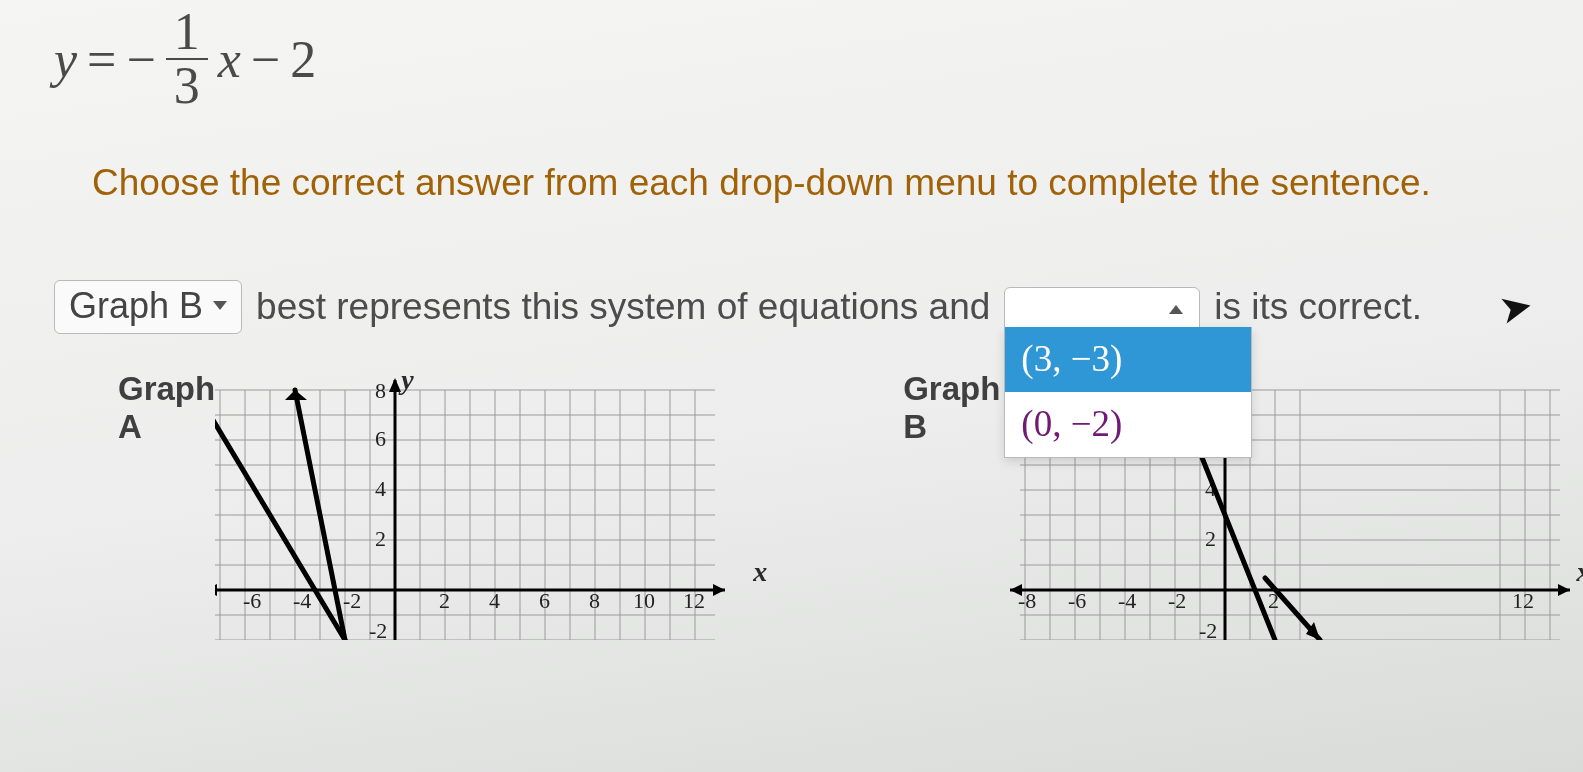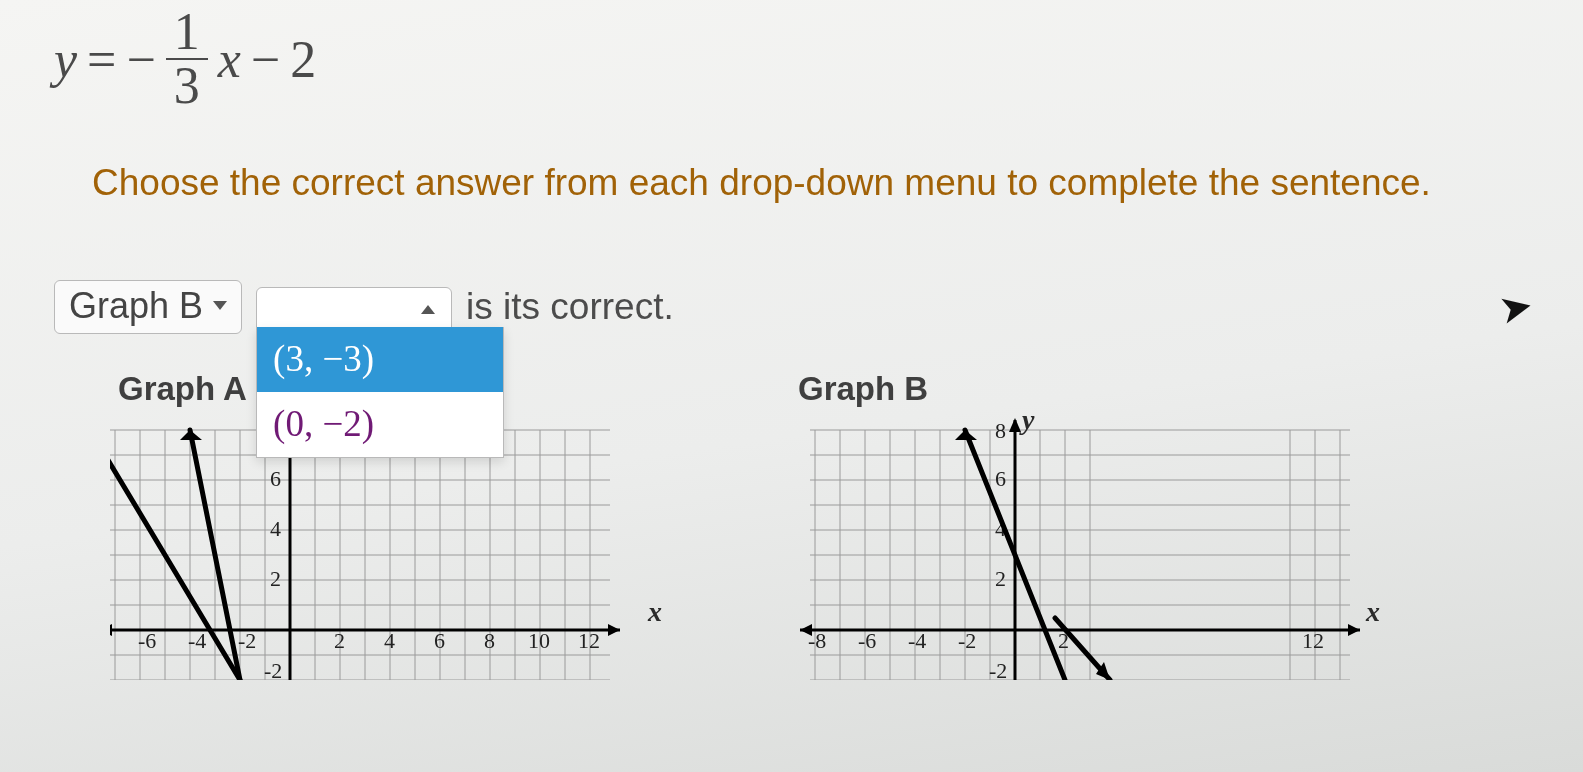--- a/index.html
+++ b/index.html
@@ -118,21 +118,21 @@
     transform: rotate(-12deg);
     pointer-events: none;
   }
 
   .graphs-row {
     display: flex;
     gap: 120px;
     margin-top: 36px;
     padding-left: 56px;
   }
-  .graph-block { display: flex; flex-direction: column; }
+  .graph-block { display: flex; flex-direction: row; }
   .graph-label {
     font-size: 33px;
     font-weight: 600;
     color: #3f3f3f;
     margin-bottom: 2px;
     padding-left: 8px;
   }
   .graph-wrap { position: relative; }
   svg.graph { display: block; }
   .axis-lbl {
@@ -163,20 +163,21 @@
     <span style="font-style:normal">2</span>
   </div>
 
   <div class="instructions">Choose the correct answer from each drop-down menu to complete the sentence.</div>
 
   <div class="sentence-row">
     <span class="dropdown-closed">
       <span>Graph B</span>
       <span class="tri-down"></span>
     </span>
+    <span>best represents this system of equations and</span>
 
     <span class="dropdown-open-container">
       <span class="dropdown-open-trigger">
         <span class="tri-up"></span>
       </span>
       <div class="dropdown-menu">
         <div class="menu-item highlight">(3, −3)</div>
         <div class="menu-item">(0, −2)</div>
       </div>
     </span>

